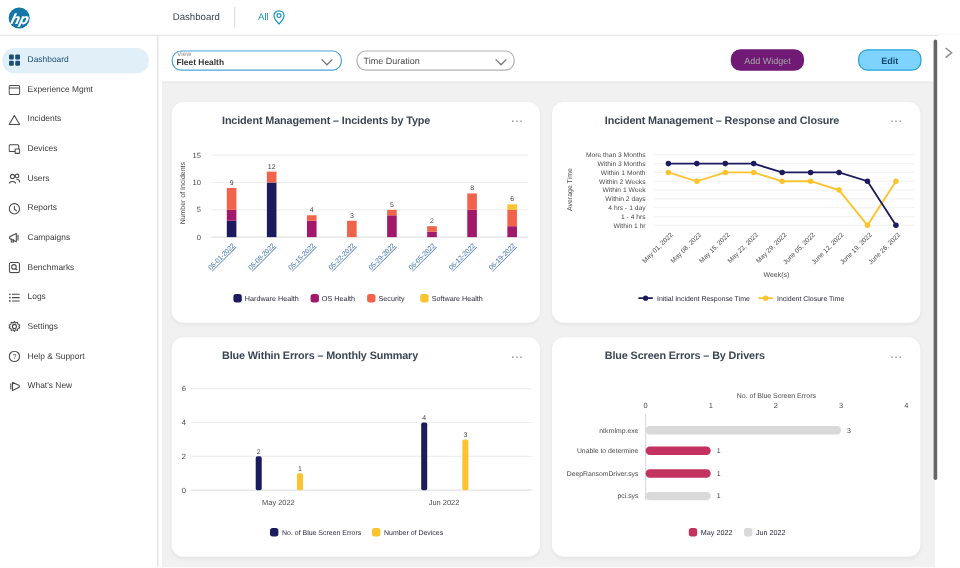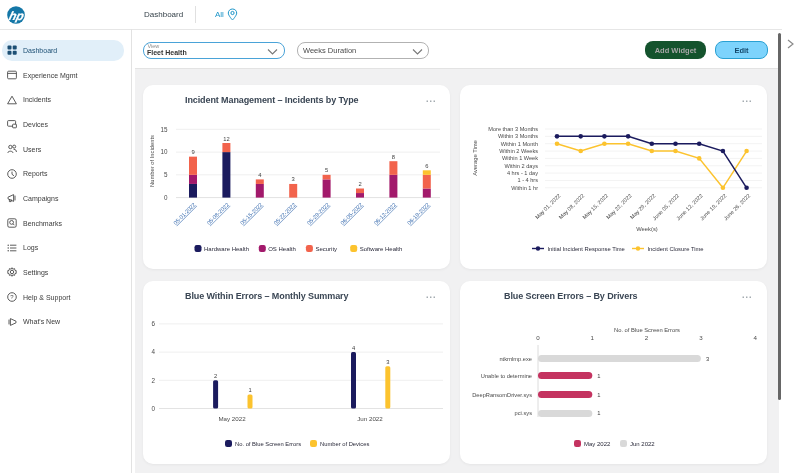--- a/index.html
+++ b/index.html
@@ -143,26 +143,26 @@
     </div>
 
   <div class="abs" style="left:142.5px;top:41.5px;width:142.5px;height:17.5px;border:1.5px solid #4aa3d8;border-radius:8px;background:#fff;box-sizing:border-box;"></div>
   <div class="abs" style="left:147.5px;top:42.8px;font-size:5.5px;color:#8a8a8a;">View</div>
   <div class="abs" style="left:147px;top:48.5px;font-size:7px;font-weight:bold;color:#333;">Fleet Health</div>
   <svg class="abs" style="left:267px;top:47.5px;" width="11" height="8" viewBox="0 0 11 8">
       <polyline points="1,1.5 5.5,6 10,1.5" fill="none" stroke="#777" stroke-width="1.1"></polyline>
     </svg>
 
   <div class="abs" style="left:296.5px;top:41.5px;width:132px;height:17px;border:1px solid #b2b2b2;border-radius:8px;background:#fff;box-sizing:border-box;"></div>
-  <div class="abs" style="left:303px;top:46px;font-size:7.5px;color:#4a4a4a;">Weeks Duration</div>
+  <div class="abs" style="left:303px;top:46px;font-size:7.5px;color:#4a4a4a;">Time Duration</div>
   <svg class="abs" style="left:412px;top:47.5px;" width="11" height="8" viewBox="0 0 11 8">
       <polyline points="1,1.5 5.5,6 10,1.5" fill="none" stroke="#777" stroke-width="1.1"></polyline>
     </svg>
 
-  <div class="abs" style="left:645px;top:41px;width:61px;height:18px;background:#14532d;border-radius:8px;color:#a6a6a6;font-size:7.5px;display:flex;align-items:center;justify-content:center;font-weight:bold;">Add Widget</div>
+  <div class="abs" style="left:609px;top:41px;width:61px;height:18px;background:#701a75;border-radius:8px;color:#a6a6a6;font-size:7.5px;display:flex;align-items:center;justify-content:center;">Add Widget</div>
   <div class="abs" style="left:715px;top:41px;width:53px;height:18px;background:#7dd3fc;border:1.5px solid #2aa0d2;border-radius:8px;color:#14486b;font-size:7.5px;font-weight:bold;display:flex;align-items:center;justify-content:center;box-sizing:border-box;">Edit</div>
 
   <div class="card" style="left:143px;top:85px;width:307px;height:184px;"></div>
   <div class="ctitle" style="left:150px;top:95px;">Incident Management – Incidents by Type</div>
   <div class="dots" style="left:426px;top:94px;">...</div>
   <svg class="abs" style="left:143px;top:85px;" width="307" height="184" viewBox="0 0 307 184">
       <line x1="33" y1="112.6" x2="297" y2="112.6" stroke="#e2e2e2" stroke-width="1"></line>
       <text x="24.5" y="114.8" font-size="6.3" fill="#4a4a4a" text-anchor="end">0</text>
       <line x1="33" y1="89.8" x2="297" y2="89.8" stroke="#efefef" stroke-width="1"></line>
       <text x="24.5" y="92.0" font-size="6.3" fill="#4a4a4a" text-anchor="end">5</text>
@@ -208,20 +208,21 @@
       <text x="61.0" y="165.8" font-size="6" fill="#2a2a3a">Hardware Health</text>
       <rect x="115.8" y="160" width="7" height="7" rx="2.2" fill="#a2196b"></rect>
       <text x="125.2" y="165.8" font-size="6" fill="#2a2a3a">OS Health</text>
       <rect x="162.9" y="160" width="7" height="7" rx="2.2" fill="#f2634c"></rect>
       <text x="172.4" y="165.8" font-size="6" fill="#2a2a3a">Security</text>
       <rect x="207.2" y="160" width="7" height="7" rx="2.2" fill="#fcc32e"></rect>
       <text x="216.7" y="165.8" font-size="6" fill="#2a2a3a">Software Health</text>
     </svg>
 
   <div class="card" style="left:460px;top:85px;width:307px;height:184px;"></div>
+  <div class="ctitle" style="left:469px;top:95px;">Incident Management – Response and Closure</div>
   <div class="dots" style="left:742px;top:94px;">...</div>
   <svg class="abs" style="left:460px;top:85px;" width="307" height="184" viewBox="0 0 307 184">
       <line x1="85" y1="44.00" x2="302" y2="44.00" stroke="#f3f3f3" stroke-width="1"></line>
       <text x="78" y="46.00" font-size="5.6" fill="#4a4a4a" text-anchor="end">More than 3 Months</text>
       <line x1="85" y1="51.35" x2="302" y2="51.35" stroke="#f3f3f3" stroke-width="1"></line>
       <text x="78" y="53.35" font-size="5.6" fill="#4a4a4a" text-anchor="end">Within 3 Months</text>
       <line x1="85" y1="58.70" x2="302" y2="58.70" stroke="#f3f3f3" stroke-width="1"></line>
       <text x="78" y="60.70" font-size="5.6" fill="#4a4a4a" text-anchor="end">Within 1 Month</text>
       <line x1="85" y1="66.05" x2="302" y2="66.05" stroke="#f3f3f3" stroke-width="1"></line>
       <text x="78" y="68.05" font-size="5.6" fill="#4a4a4a" text-anchor="end">Within 2 Weeks</text>

